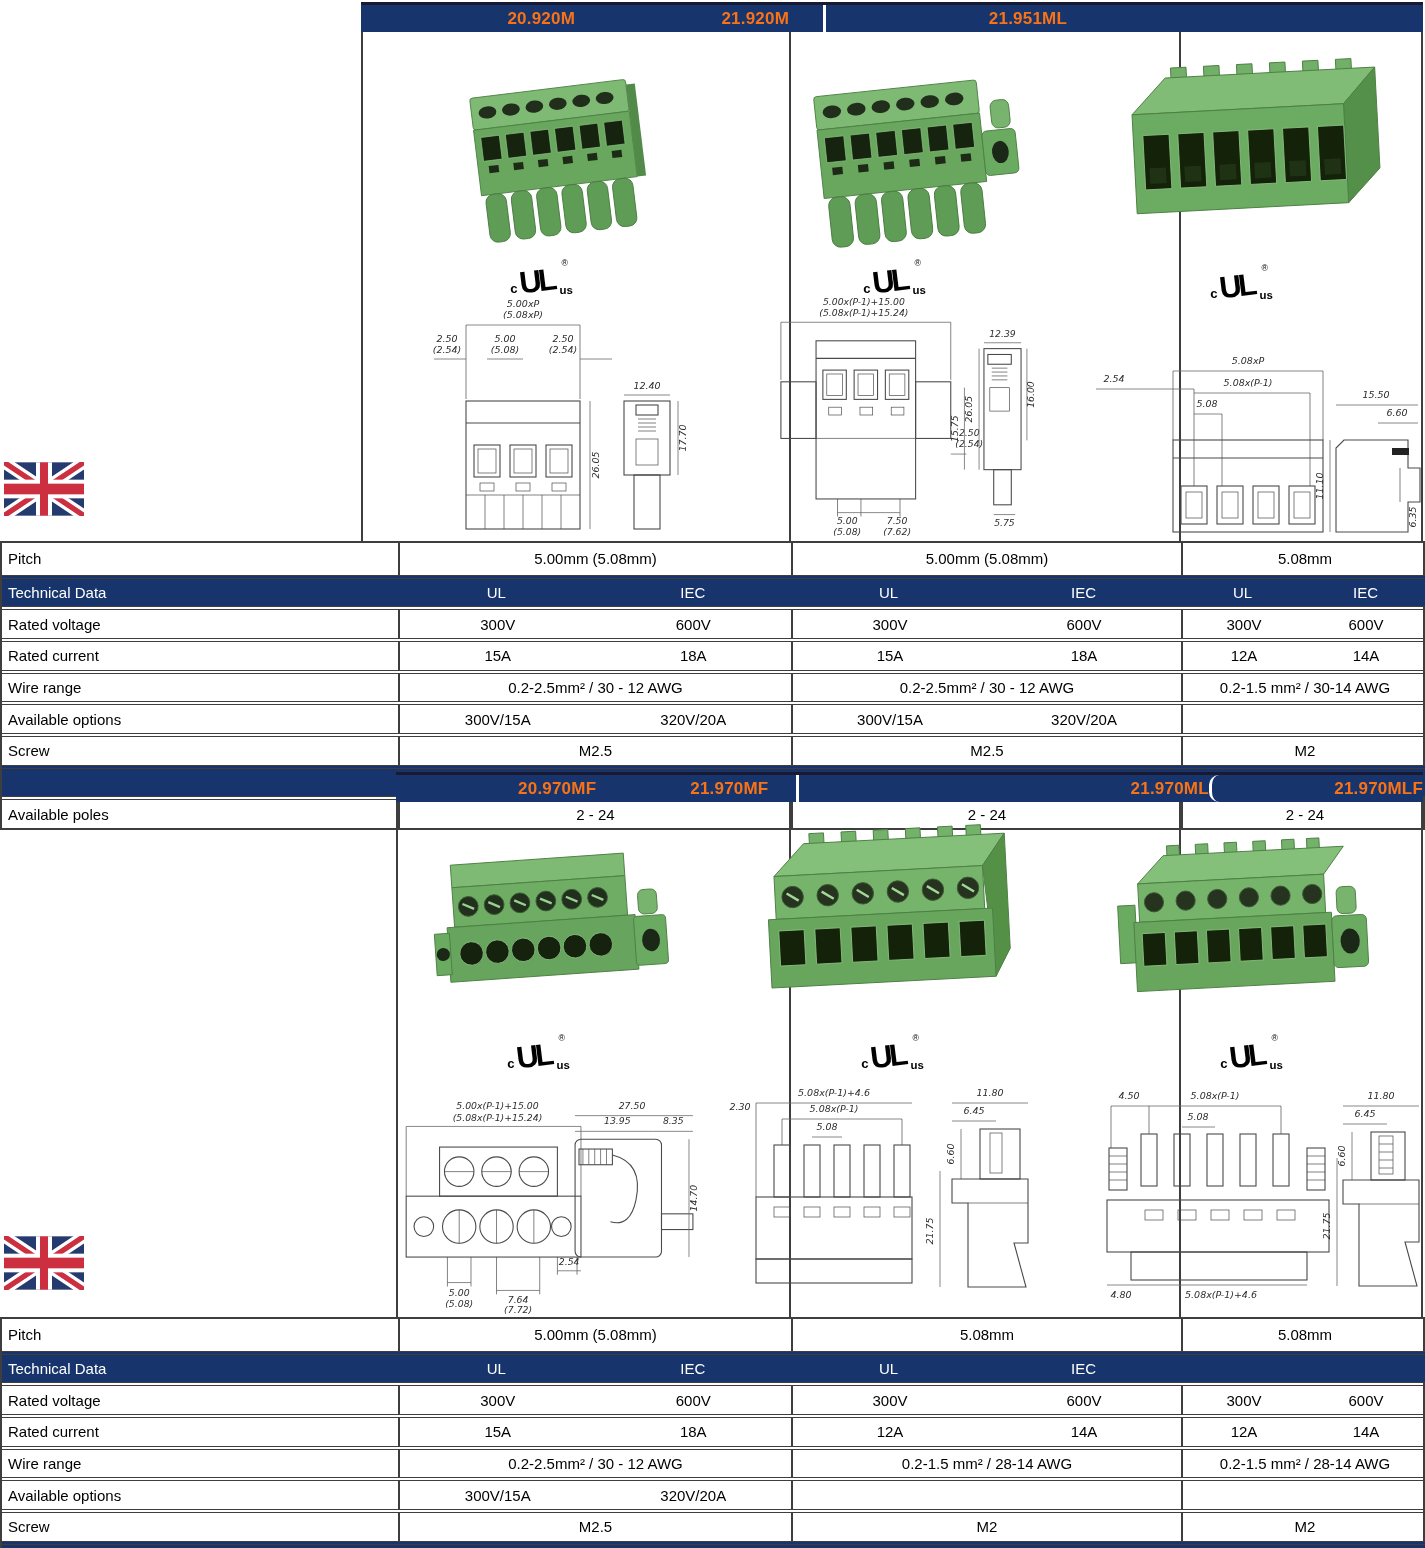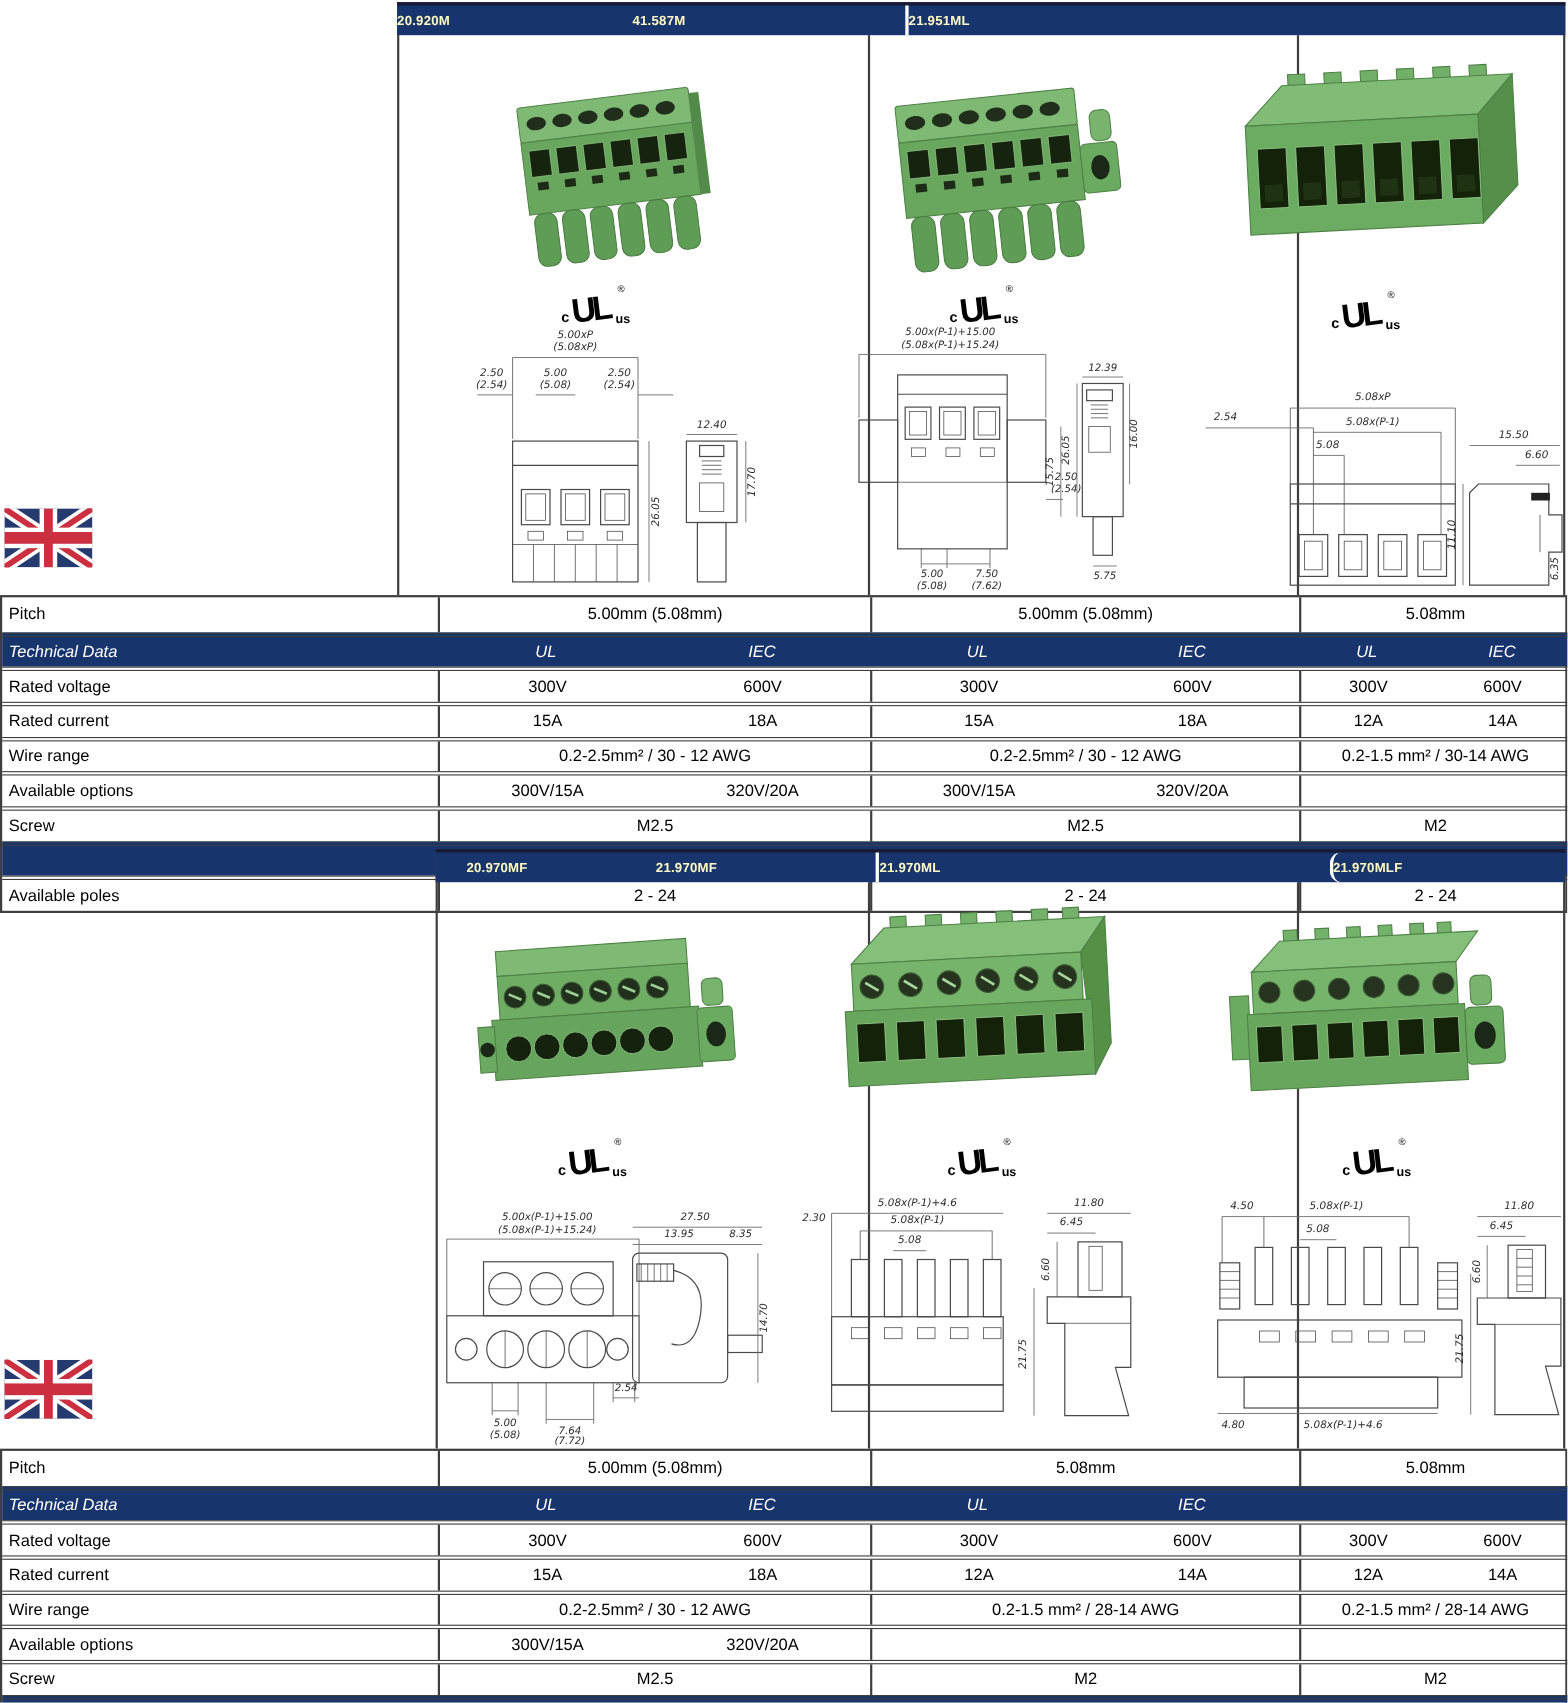--- a/index.html
+++ b/index.html
@@ -4,34 +4,34 @@
 <style>
   * { margin:0; padding:0; box-sizing:border-box; }
   html,body { background:#fff; }
   body { font-family:"Liberation Sans", sans-serif; }
   .page { position:relative; width:1425px; height:1548px; background:#fff; overflow:hidden; }
 
   
   .mbar { position:absolute; height:30px; background:#17356c; display:flex; border-top:3px solid #191931; }
   .mcell { display:flex; align-items:center; height:100%; }
   .mcell + .mcell { border-left:3px solid #fff; }
-  .mcell span { flex:1; text-align:left; color:#fef9c3; font-size:12px; font-weight:bold; letter-spacing:0.2px; }
+  .mcell span { flex:1; text-align:right; color:#f97316; font-size:17px; font-weight:bold; letter-spacing:0.2px; }
 
   
   .parea { position:absolute; border-left:2px solid #3e3e3e; border-right:2px solid #3e3e3e; }
   .vline { position:absolute; width:2px; background:#3e3e3e; }
 
   
   .dtable { position:absolute; left:0; width:1425px; height:289px; display:grid; grid-template-rows:repeat(9,1fr); border:2px solid #3e3e3e; background:#fff; }
   .trow { display:grid; grid-template-columns:396px 393px 390px 246px; border-top:4px double #3e3e3e; font-size:15px; color:#000; }
   .trow:first-child { border-top:none; }
   .trow > div { display:flex; align-items:center; justify-content:center; border-left:2px solid #3e3e3e; overflow:hidden; }
   .trow > div:first-child { border-left:none; justify-content:flex-start; padding-left:6px; }
   .trow.navy { background:#17356c; color:#fff; }
-  .trow.navy > div { border-left:none;font-style:italic; }
+  .trow.navy > div { border-left:none; }
   .split { padding:0; }
   .split span { flex:1; text-align:center; }
 
   .photo, .tdraw { position:absolute; }
   .tdraw text { font:italic 9.5px "DejaVu Sans", sans-serif; fill:#2d2d2d; }
   .tdraw .ln { stroke:#4a4a4a; stroke-width:1.1; fill:none; }
   .tdraw .th { stroke:#4a4a4a; stroke-width:0.7; fill:none; }
   .tdraw .dim { stroke:#6a6a6a; stroke-width:0.8; fill:none; }
 
   .ullogo { position:absolute; width:74px; height:48px; }
@@ -43,21 +43,21 @@
 
 <div class="page">
 
   <div class="parea" style="left:361px; top:2px; width:1062px; height:539px;"></div>
   <div class="vline" style="left:789px; top:32px; height:509px;"></div>
   <div class="vline" style="left:1179px; top:32px; height:509px;"></div>
 
   <div class="mbar" style="left:361px; top:2px; width:1062px;">
     <div class="mcell" style="width:428px;">
       <span>20.920M</span>
-      <span>41.587M</span>
+      <span>21.920M</span>
     </div>
     <div class="mcell" style="width:244px;margin-left:34px;">
       <span>21.951ML</span>
     </div>
   </div>
 
   <svg class="photo" style="left:450px; top:52px; width:205px; height:200px;" viewBox="0 0 230 210">
     <g transform="rotate(-7 115 105)">
       <rect x="30" y="34" width="176" height="36" rx="3" fill="#7eba74" stroke="#4d8044"></rect>
       <ellipse cx="48" cy="52" rx="10" ry="6.8" fill="#222e1c"></ellipse>

